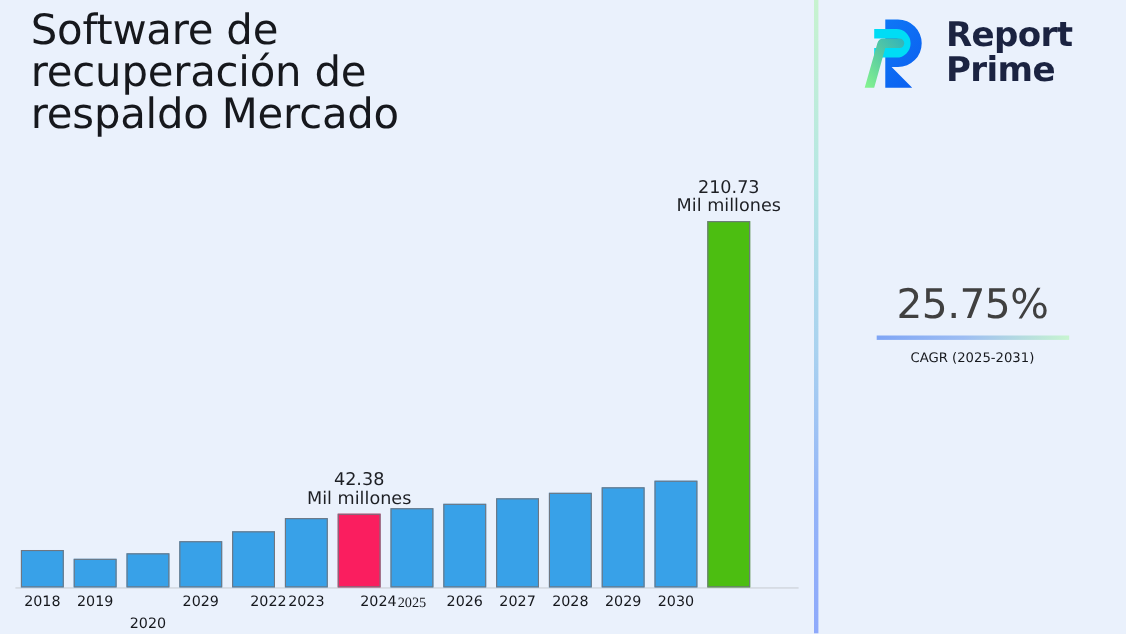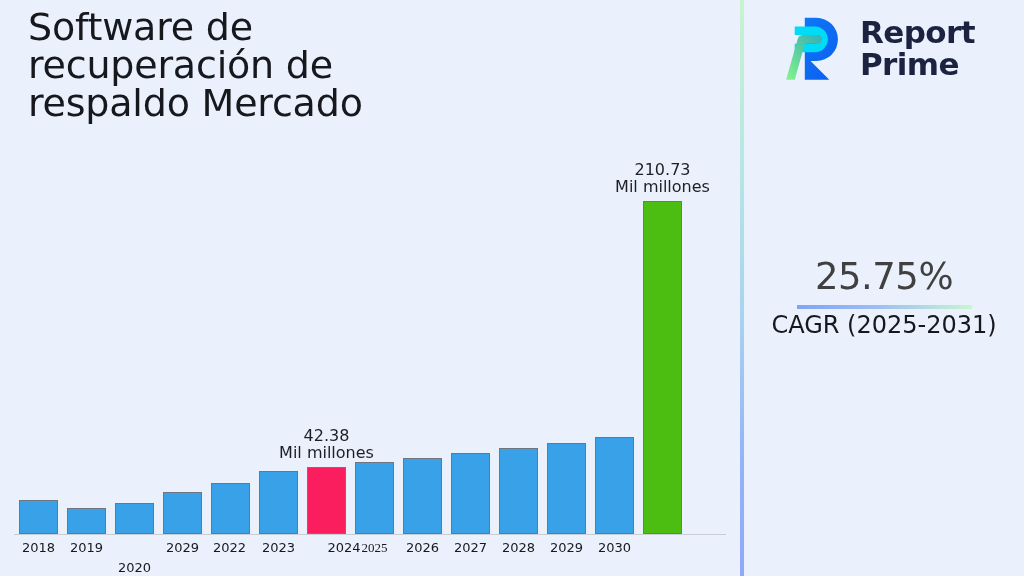--- a/index.html
+++ b/index.html
@@ -126,21 +126,21 @@
     line-height: 44px;
     letter-spacing: -0.5px;
   }
   .cagr-rule {
     width: 175px;
     height: 4px;
     margin: 6px auto 5px auto;
     background: linear-gradient(to right, #7fa5f5 0%, #9dbdf3 45%, #c8f5d0 100%);
   }
   .cagr-caption {
-    font-size: 24px;
+    font-size: 12px;
     color: #16181d;
     line-height: 22px;
   }
 </style>
 </head>
 <body>
 
 <div id="root">
 
   <div class="title">Software de
@@ -169,21 +169,21 @@
         <div class="bar-label" style="left: 261.5px; top: 427.084px;">42.38
 Mil millones</div>
         <div class="bar-label" style="left: 597.5px; top: 161.268px;">210.73
 Mil millones</div>
       </div>
     <div id="ticks">
         <div class="tick" style="left: 8.5px;">2018</div>
         <div class="tick" style="left: 56.5px;">2019</div>
         <div class="tick" style="left: 104.5px; margin-top: 20px;">2020</div>
         <div class="tick" style="left: 152.5px;">2029</div>
-        <div class="tick" style="left: 186px; text-align: right;">2022</div>
+        <div class="tick" style="left: 214px;">2022</div>
         <div class="tick" style="left: 248.5px;">2023</div>
         <div class="tick" style="left: 314px;">2024</div>
         <div class="tick" style="left: 344.5px; font-family: Liberation Serif, serif;">2025</div>
         <div class="tick" style="left: 392.5px;">2026</div>
         <div class="tick" style="left: 440.5px;">2027</div>
         <div class="tick" style="left: 488.5px;">2028</div>
         <div class="tick" style="left: 536.5px;">2029</div>
         <div class="tick" style="left: 584.5px;">2030</div>
         <div class="tick" style="left: 632.5px; margin-top: 35px;">2031</div>
       </div>

